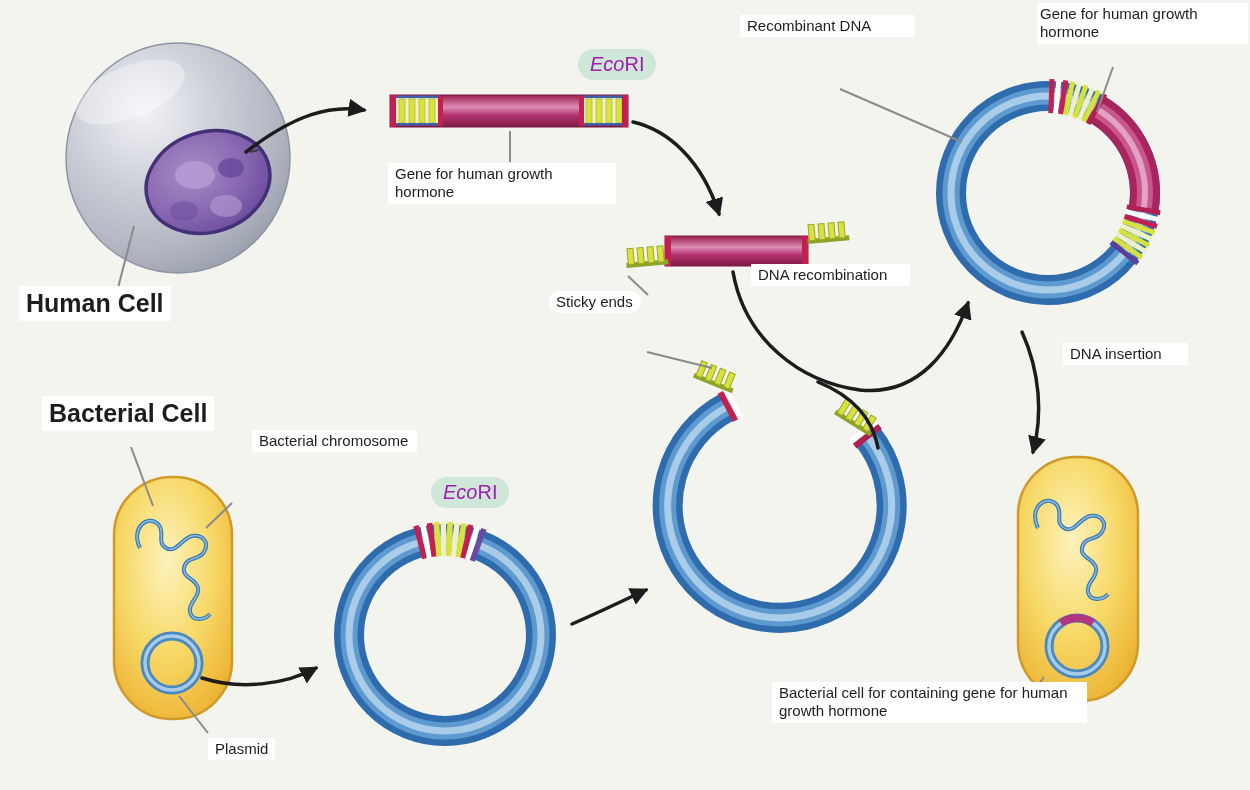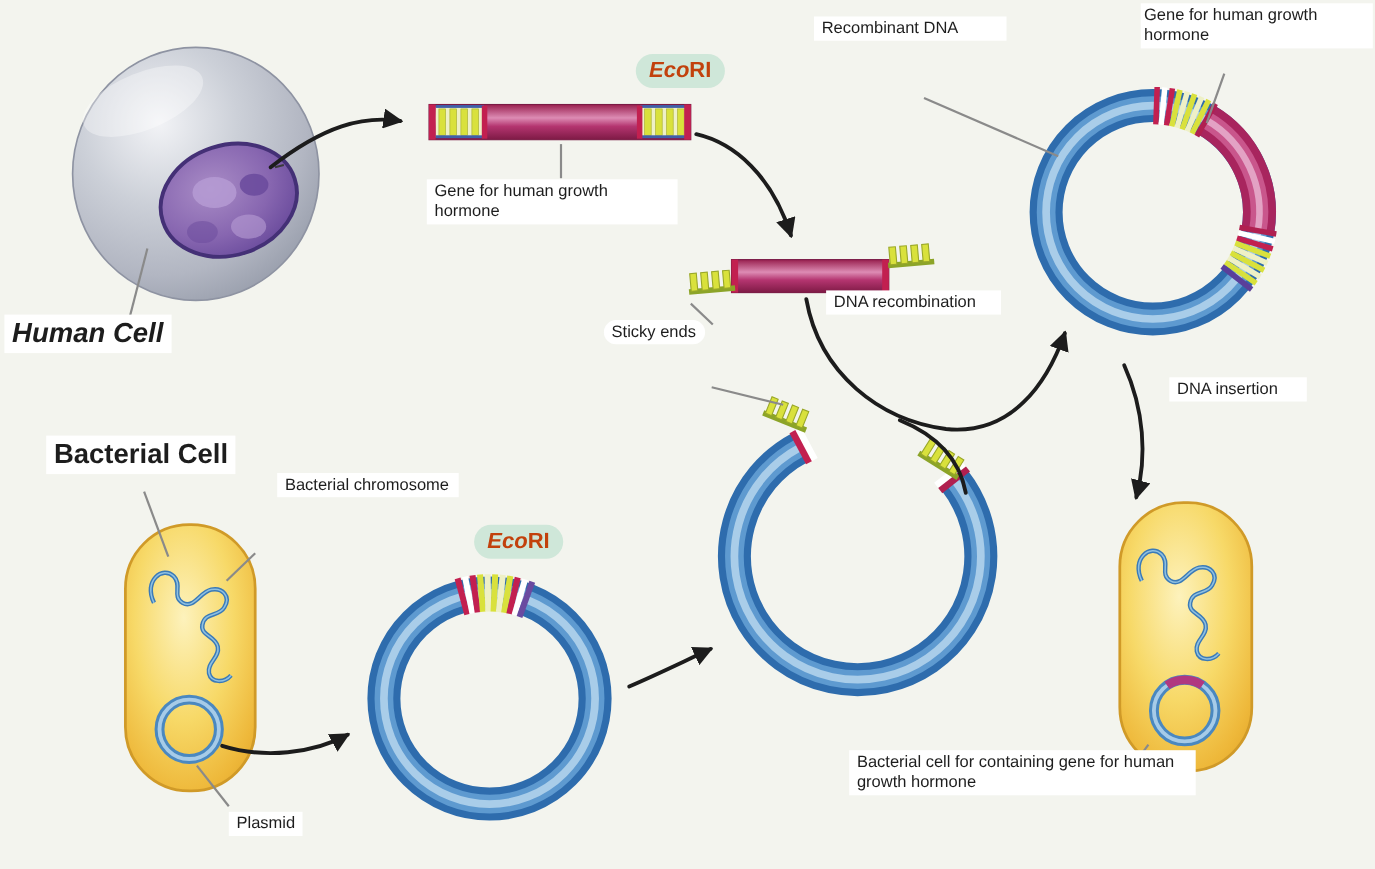--- a/index.html
+++ b/index.html
@@ -16,22 +16,22 @@
     background:#ffffff;
     color:#1d1d1d;
     font-size:15px;line-height:1.22;
     padding:2px 7px;
     box-sizing:border-box;
   }
   .lbl.bold{font-weight:700;font-size:25px;background:#ffffff;}
   .badge{
     position:absolute;z-index:2;
     background:#cfe7d9;
-    color:#c2410c;
-    font-size:20px;font-weight:700;
+    color:#a21caf;
+    font-size:20px;font-weight:400;
     padding:4px 12px;
     border-radius:16px;
   }
   .badge .it{font-style:italic;}
 </style>
 </head>
 <body>
 
 <div class="stage">
 
@@ -232,21 +232,21 @@
       <path d="M 131,447 L 153,506"></path>
       <path d="M 232,503 L 206,528"></path>
       <path d="M 179,696 L 208,733"></path>
       <path d="M 840,89 L 962,142"></path>
       <path d="M 1113,67 L 1097,112"></path>
       <path d="M 1044,677 L 1020,710"></path>
       <path d="M 250,152 L 258,150" stroke="#3a3a3a"></path>
     </g>
   </svg>
 
-  <div class="lbl bold" style="left:4px;  top:286px;font-style:italic;">Human Cell</div>
+  <div class="lbl bold" style="left:19px;  top:286px;">Human Cell</div>
   <div class="lbl" style="left:388px;top:163px;width:228px;">Gene for human growth hormone</div>
   <div class="badge" style="left:578px;top:49px;"><span class="it">Eco</span><span>RI</span></div>
   <div class="lbl" style="left:549px;top:291px;width:92px;border-radius:27px;">Sticky ends</div>
   <div class="lbl" style="left:751px;top:264px;width:159px;">DNA recombination</div>
   <div class="lbl" style="left:740px;top:15px;width:175px;">Recombinant DNA</div>
   <div class="lbl" style="left:1037px;top:3px;width:211px;padding:2px 3px;">Gene for human growth hormone</div>
   <div class="lbl" style="left:1063px;top:343px;width:125px;">DNA insertion</div>
   <div class="lbl bold" style="left:42px; top:396px;">Bacterial Cell</div>
   <div class="lbl" style="left:252px;top:430px;width:165px;">Bacterial chromosome</div>
   <div class="lbl" style="left:208px;top:738px;">Plasmid</div>

